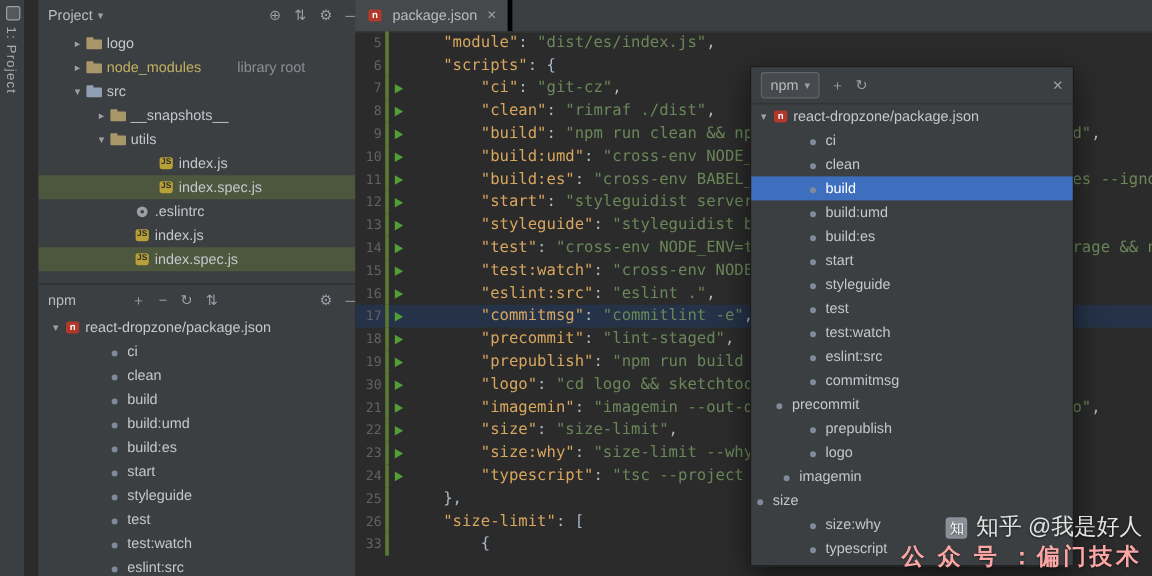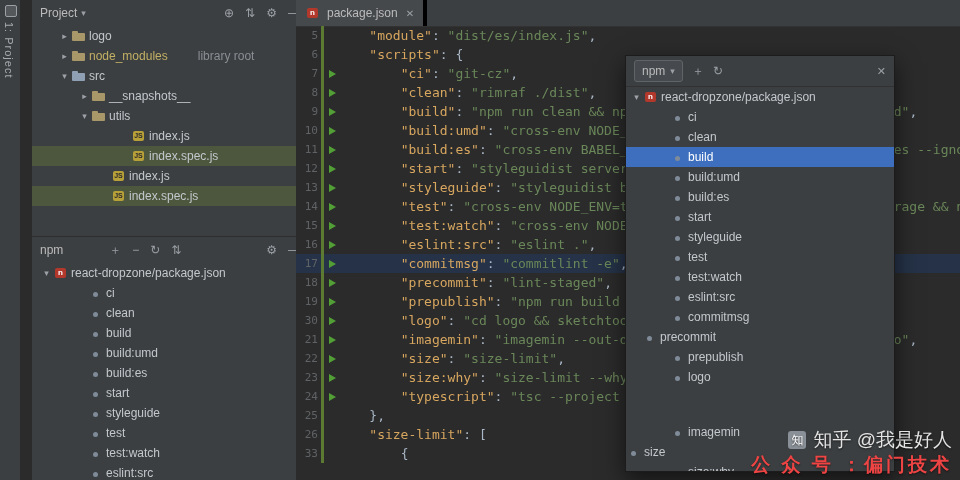--- a/index.html
+++ b/index.html
@@ -73,21 +73,21 @@
   .combo{display:flex;align-items:center;gap:5px;height:20px;padding:0 7px;background:#46494d;
          border:1px solid #5f6467;border-radius:3px;color:#bbbbbb;font-size:12px;}
   #popup .close{margin-left:auto;color:#9aa0a6;font-size:11px;}
 
   
   #watermark{position:absolute;right:8px;bottom:4px;z-index:9;text-align:right;line-height:1.15;}
   #watermark .wm1{display:flex;align-items:center;justify-content:flex-end;gap:7px;
         color:#e3e3e3;font-size:19px;text-shadow:0 1px 2px rgba(0,0,0,.6);}
   #watermark .zh-logo{display:inline-block;width:18px;height:18px;border-radius:3px;background:#8a9097;
         color:#fff;font-size:12px;line-height:18px;text-align:center;}
-  #watermark .wm2{color:#ef4444;font-size:19px;font-weight:bold;letter-spacing:3px;
+  #watermark .wm2{color:#fca5a5;font-size:19px;font-weight:bold;letter-spacing:3px;
         text-shadow:0 1px 2px rgba(0,0,0,.5);margin-top:3px;}
 </style>
 </head>
 <body>
 
 <div id="app">
 
   <div id="stripe">
     <span class="winicon"></span>
     <span class="vlabel">1: Project</span>
@@ -135,20 +135,25 @@
         </div>
         <div class="trow" style="padding-left: 86px;">
           <span class="arr"></span>
           <span class="ic ic-js"></span>
           <span class="lbl">index.js</span>
         </div>
         <div class="trow sel" style="padding-left: 86px;">
           <span class="arr"></span>
           <span class="ic ic-js"></span>
           <span class="lbl">index.spec.js</span>
+        </div>
+        <div class="trow" style="padding-left: 66px;">
+          <span class="arr"></span>
+          <span class="ic ic-cfg"></span>
+          <span class="lbl">.eslintrc</span>
         </div>
         <div class="trow" style="padding-left: 66px;">
           <span class="arr"></span>
           <span class="ic ic-js"></span>
           <span class="lbl">index.js</span>
         </div>
         <div class="trow sel" style="padding-left: 66px;">
           <span class="arr"></span>
           <span class="ic ic-js"></span>
           <span class="lbl">index.spec.js</span>
@@ -319,21 +324,21 @@
           <span class="lbl">precommit</span>
         </div>
         <div class="trow" style="padding-left: 44px;">
           <span class="ic ic-dot"></span>
           <span class="lbl">prepublish</span>
         </div>
         <div class="trow" style="padding-left: 44px;">
           <span class="ic ic-dot"></span>
           <span class="lbl">logo</span>
         </div>
-        <div class="trow" style="padding-left: 44px; margin-top: 35px;">
+        <div class="trow" style="padding-left: 22px;">
           <span class="ic ic-dot"></span>
           <span class="lbl">imagemin</span>
         </div>
         <div class="trow" style="">
           <span class="ic ic-dot"></span>
           <span class="lbl">size</span>
         </div>
         <div class="trow" style="padding-left: 44px;">
           <span class="ic ic-dot"></span>
           <span class="lbl">size:why</span>

